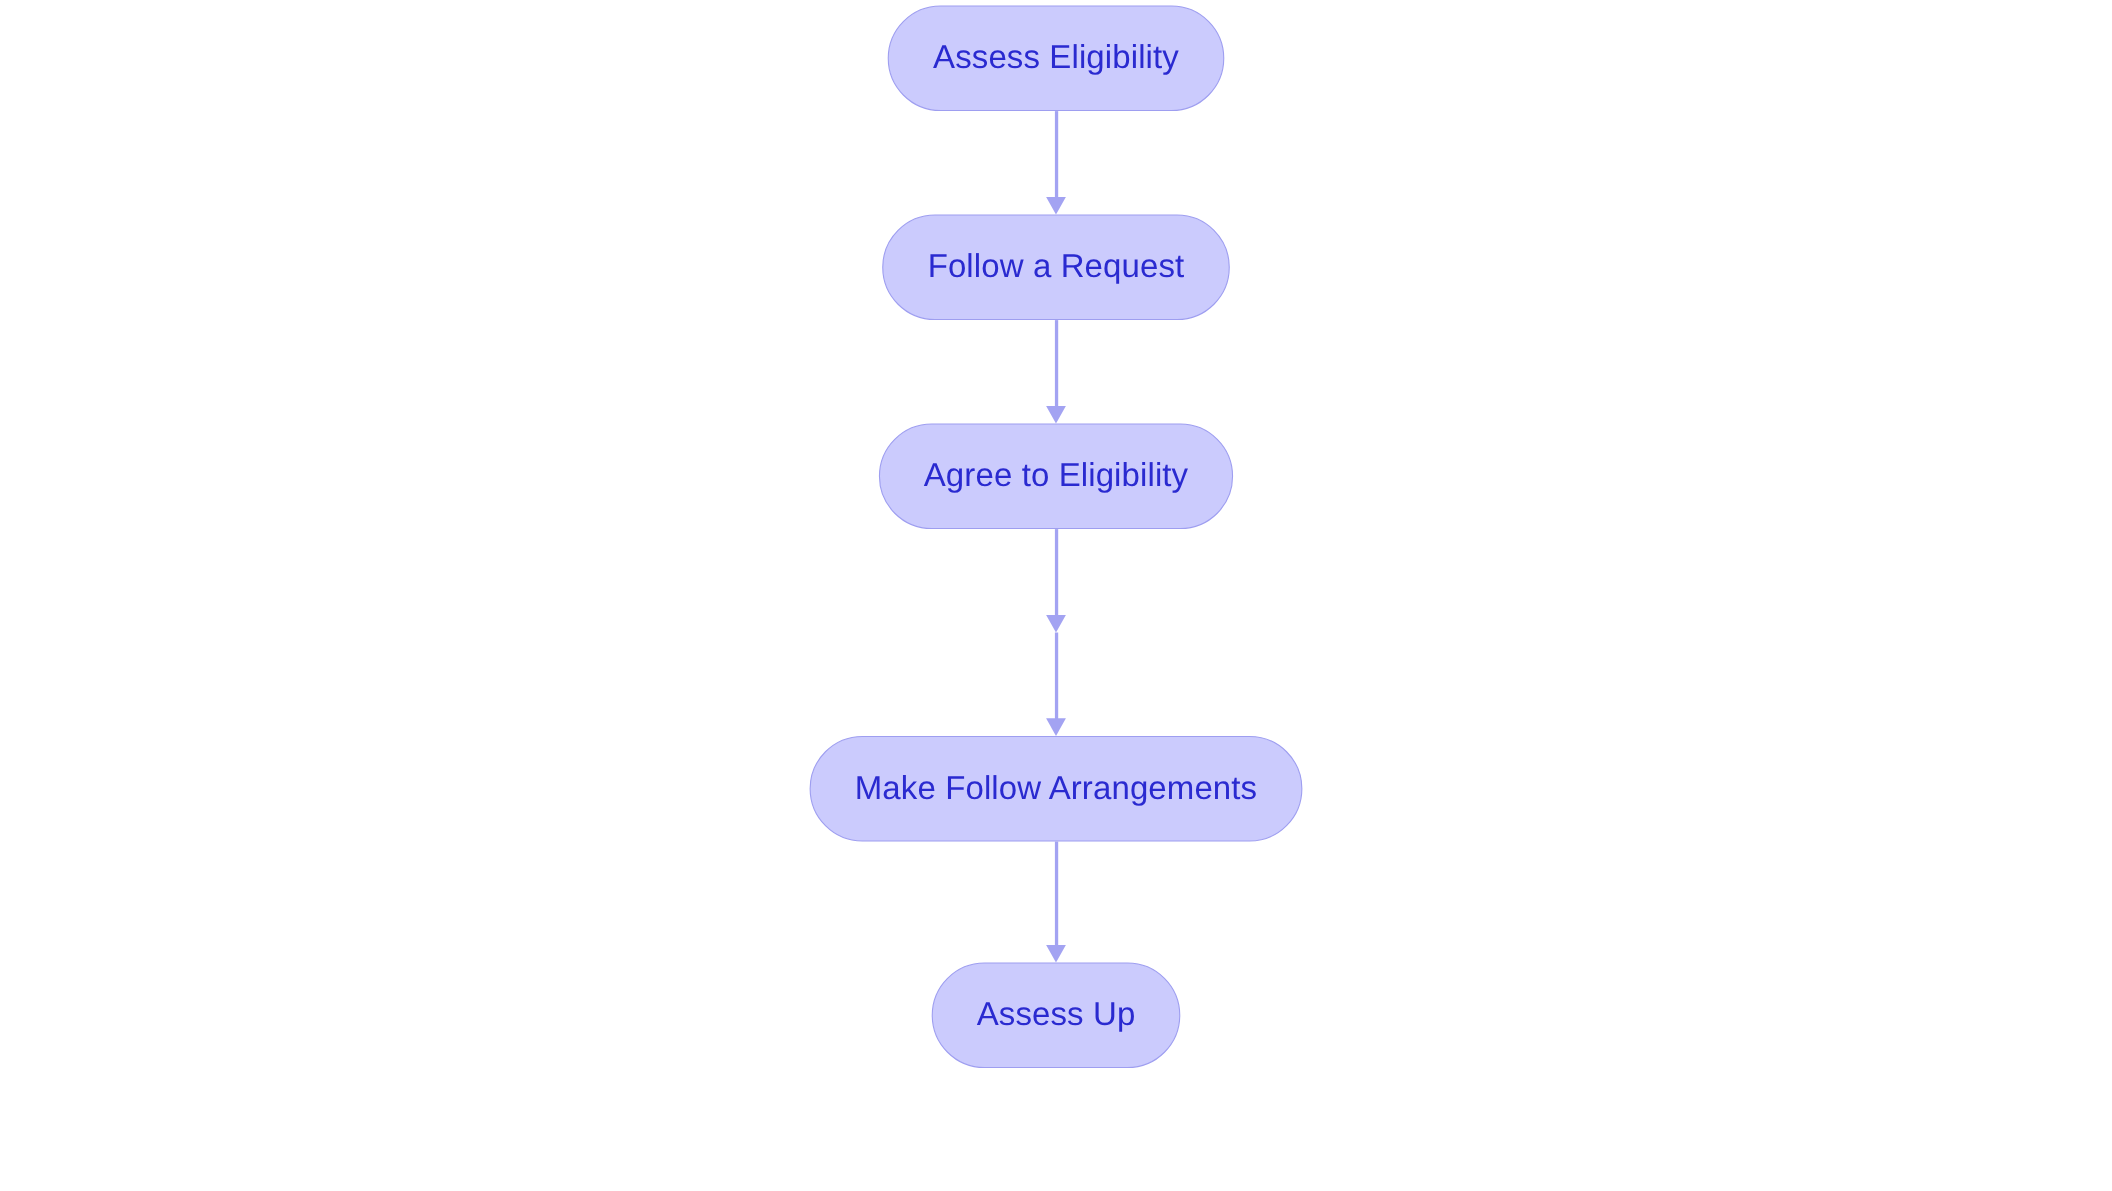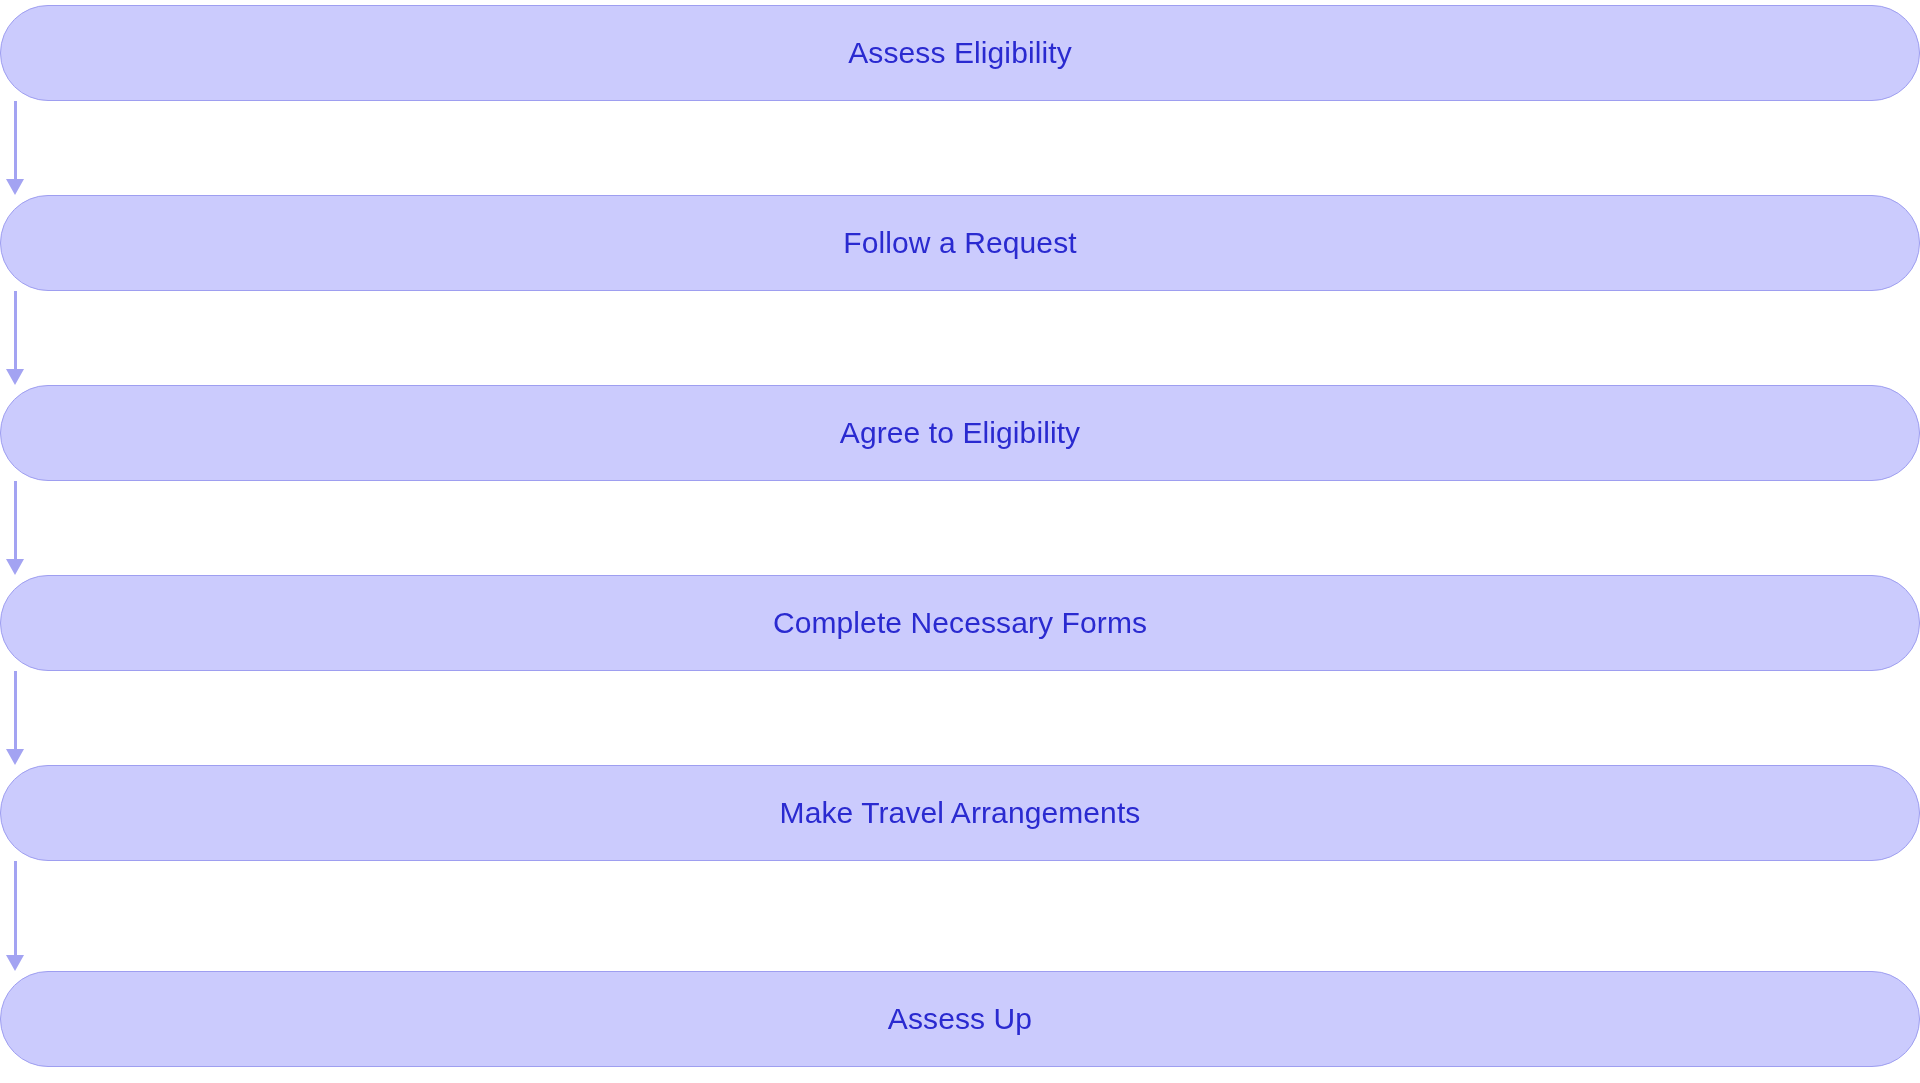--- a/index.html
+++ b/index.html
@@ -22,20 +22,21 @@
   }
 
   .flow-column {
     position: absolute;
     left: 0;
     top: 0;
     width: 1920px;
     height: 1083px;
     display: flex;
     flex-direction: column;
+    align-items: center;
   }
 
   
   .node {
     box-sizing: border-box;
     display: flex;
     align-items: center;
     justify-content: center;
     background: #cbcbfd;
     border: 1.6px solid #9e9ef0;
@@ -112,31 +113,28 @@
 
     <div class="node">
       <span class="node-label">Agree to Eligibility</span>
     </div>
 
     <div class="connector conn-std">
       <div class="connector-shaft"></div>
       <div class="connector-head"></div>
     </div>
 
-    <div class="node">
-      <span class="node-label">Complete Necessary Forms</span>
-    </div>
 
     <div class="connector conn-std">
       <div class="connector-shaft"></div>
       <div class="connector-head"></div>
     </div>
 
     <div class="node">
-      <span class="node-label">Make Travel Arrangements</span>
+      <span class="node-label">Make Follow Arrangements</span>
     </div>
 
     <div class="connector conn-last">
       <div class="connector-shaft"></div>
       <div class="connector-head"></div>
     </div>
 
     <div class="node">
       <span class="node-label">Assess Up</span>
     </div>

